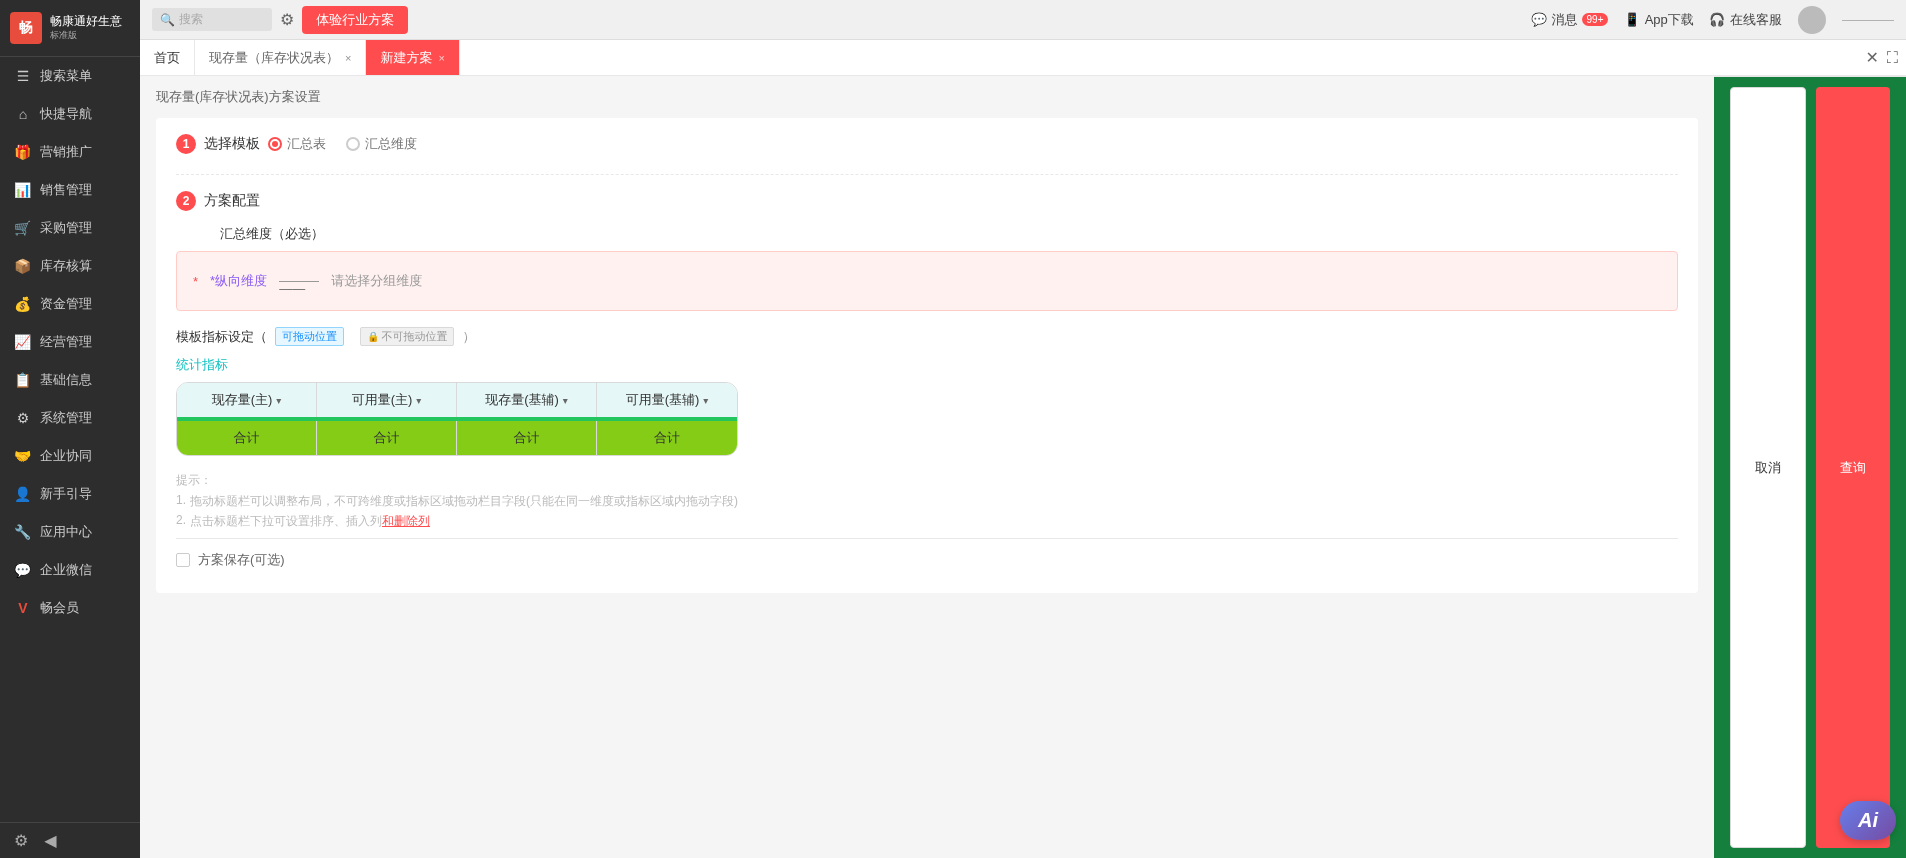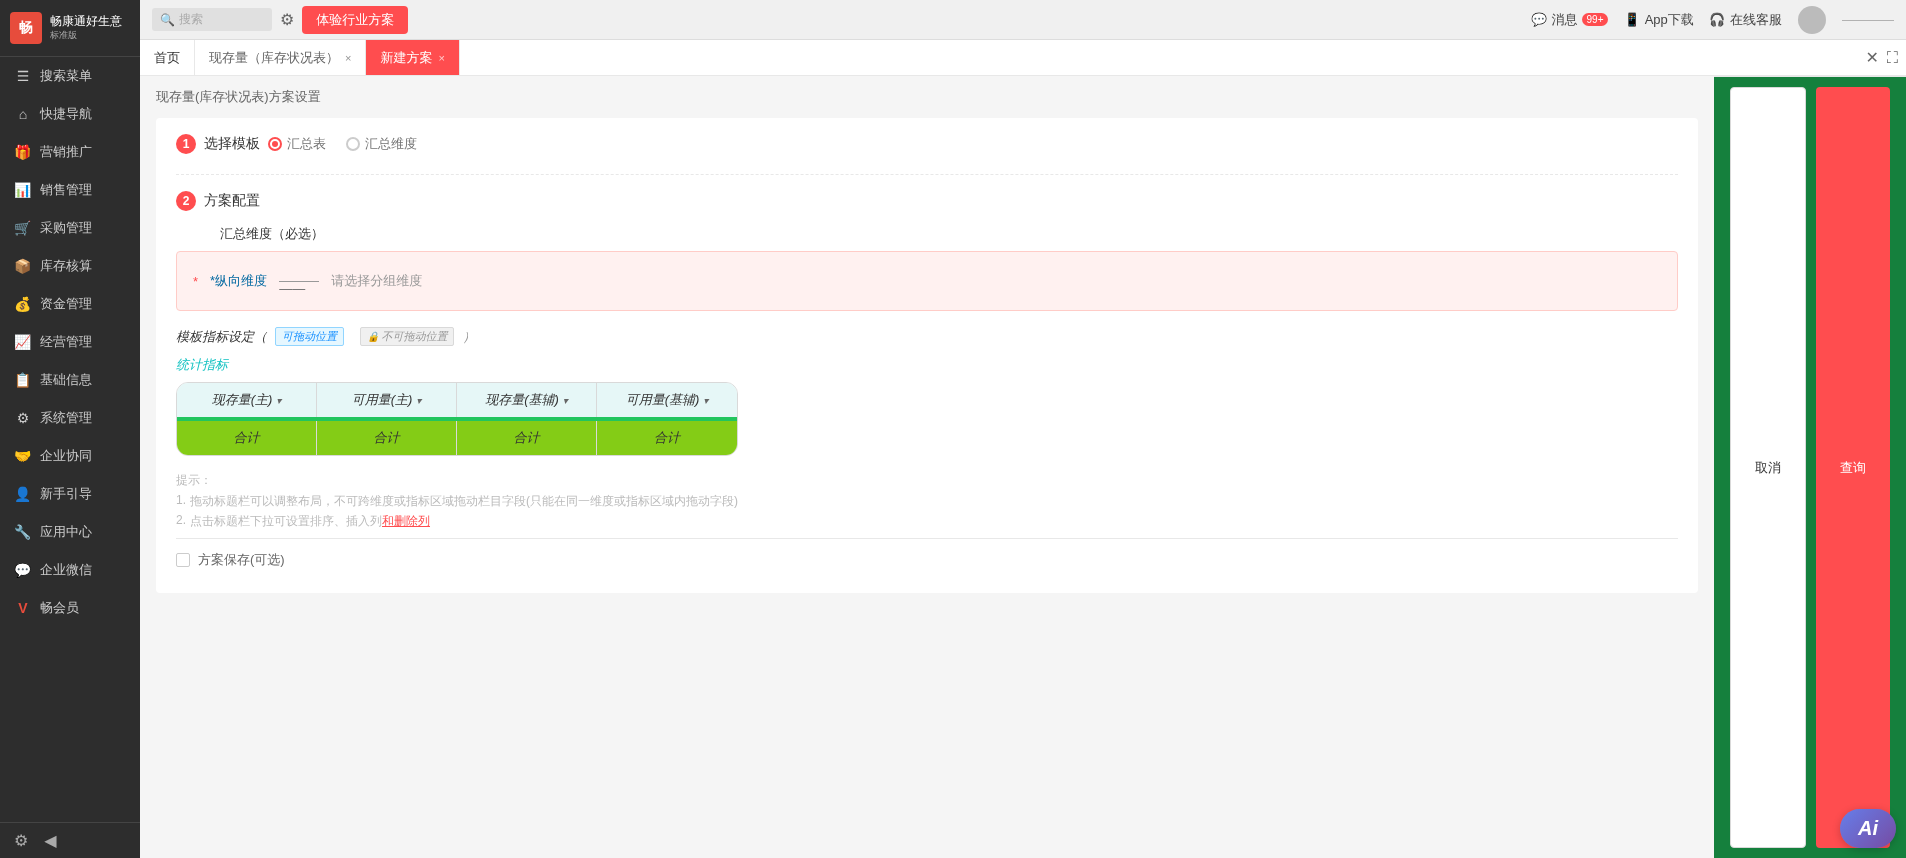--- a/index.html
+++ b/index.html
@@ -233,21 +233,21 @@
       align-items: center;
       gap: 12px;
       color: #666;
       font-size: 13px;
     }
     .dim-required { color: #ff4d4f; }
     .dim-line { width: 40px; height: 1px; background: #999; }
     .dim-placeholder { color: #999; }
 
     
-    .indicator-settings { margin-bottom: 12px; font-style: italic; }
+    .indicator-settings { margin-bottom: 12px; }
     .indicator-label { font-size: 13px; color: #333; display: flex; align-items: center; gap: 8px; margin-bottom: 10px; }
     .drag-badge {
       background: #e6f7ff;
       border: 1px solid #91d5ff;
       border-radius: 2px;
       padding: 1px 6px;
       font-size: 11px;
       color: #1890ff;
     }
     .no-drag-badge {
@@ -355,21 +355,21 @@
       border-radius: 4px;
       padding: 6px 24px;
       font-size: 13px;
       color: white;
       cursor: pointer;
     }
 
     
     .ai-badge {
       position: fixed;
-      bottom: 10px;
+      bottom: 18px;
       right: 10px;
       background: linear-gradient(135deg, #667eea 0%, #764ba2 100%);
       color: white;
       border-radius: 24px;
       padding: 8px 18px;
       font-size: 20px;
       font-weight: bold;
       font-style: italic;
       cursor: pointer;
       box-shadow: 0 2px 8px rgba(0,0,0,0.2);
@@ -532,21 +532,21 @@
           <div class="section-header">
             <div class="section-num">2</div>
             <span class="section-title">方案配置</span>
           </div>
 
           <div class="dim-label">汇总维度（必选）</div>
 
           <div class="red-box">
             <div class="vertical-dim">
               <span class="dim-required">*</span>
-              <span style="color:#0369a1;">*纵向维度</span>
+              <span style="color:#8b5cf6;">*纵向维度</span>
               <span class="dim-line">——</span>
               <span class="dim-placeholder" style="cursor:pointer;">请选择分组维度</span>
             </div>
           </div>
 
           <div class="indicator-settings">
             <div class="indicator-label">
               <span>模板指标设定（</span>
               <span class="drag-badge">可拖动位置</span>
               <span style="color:#999;font-size:13px;"> </span>

